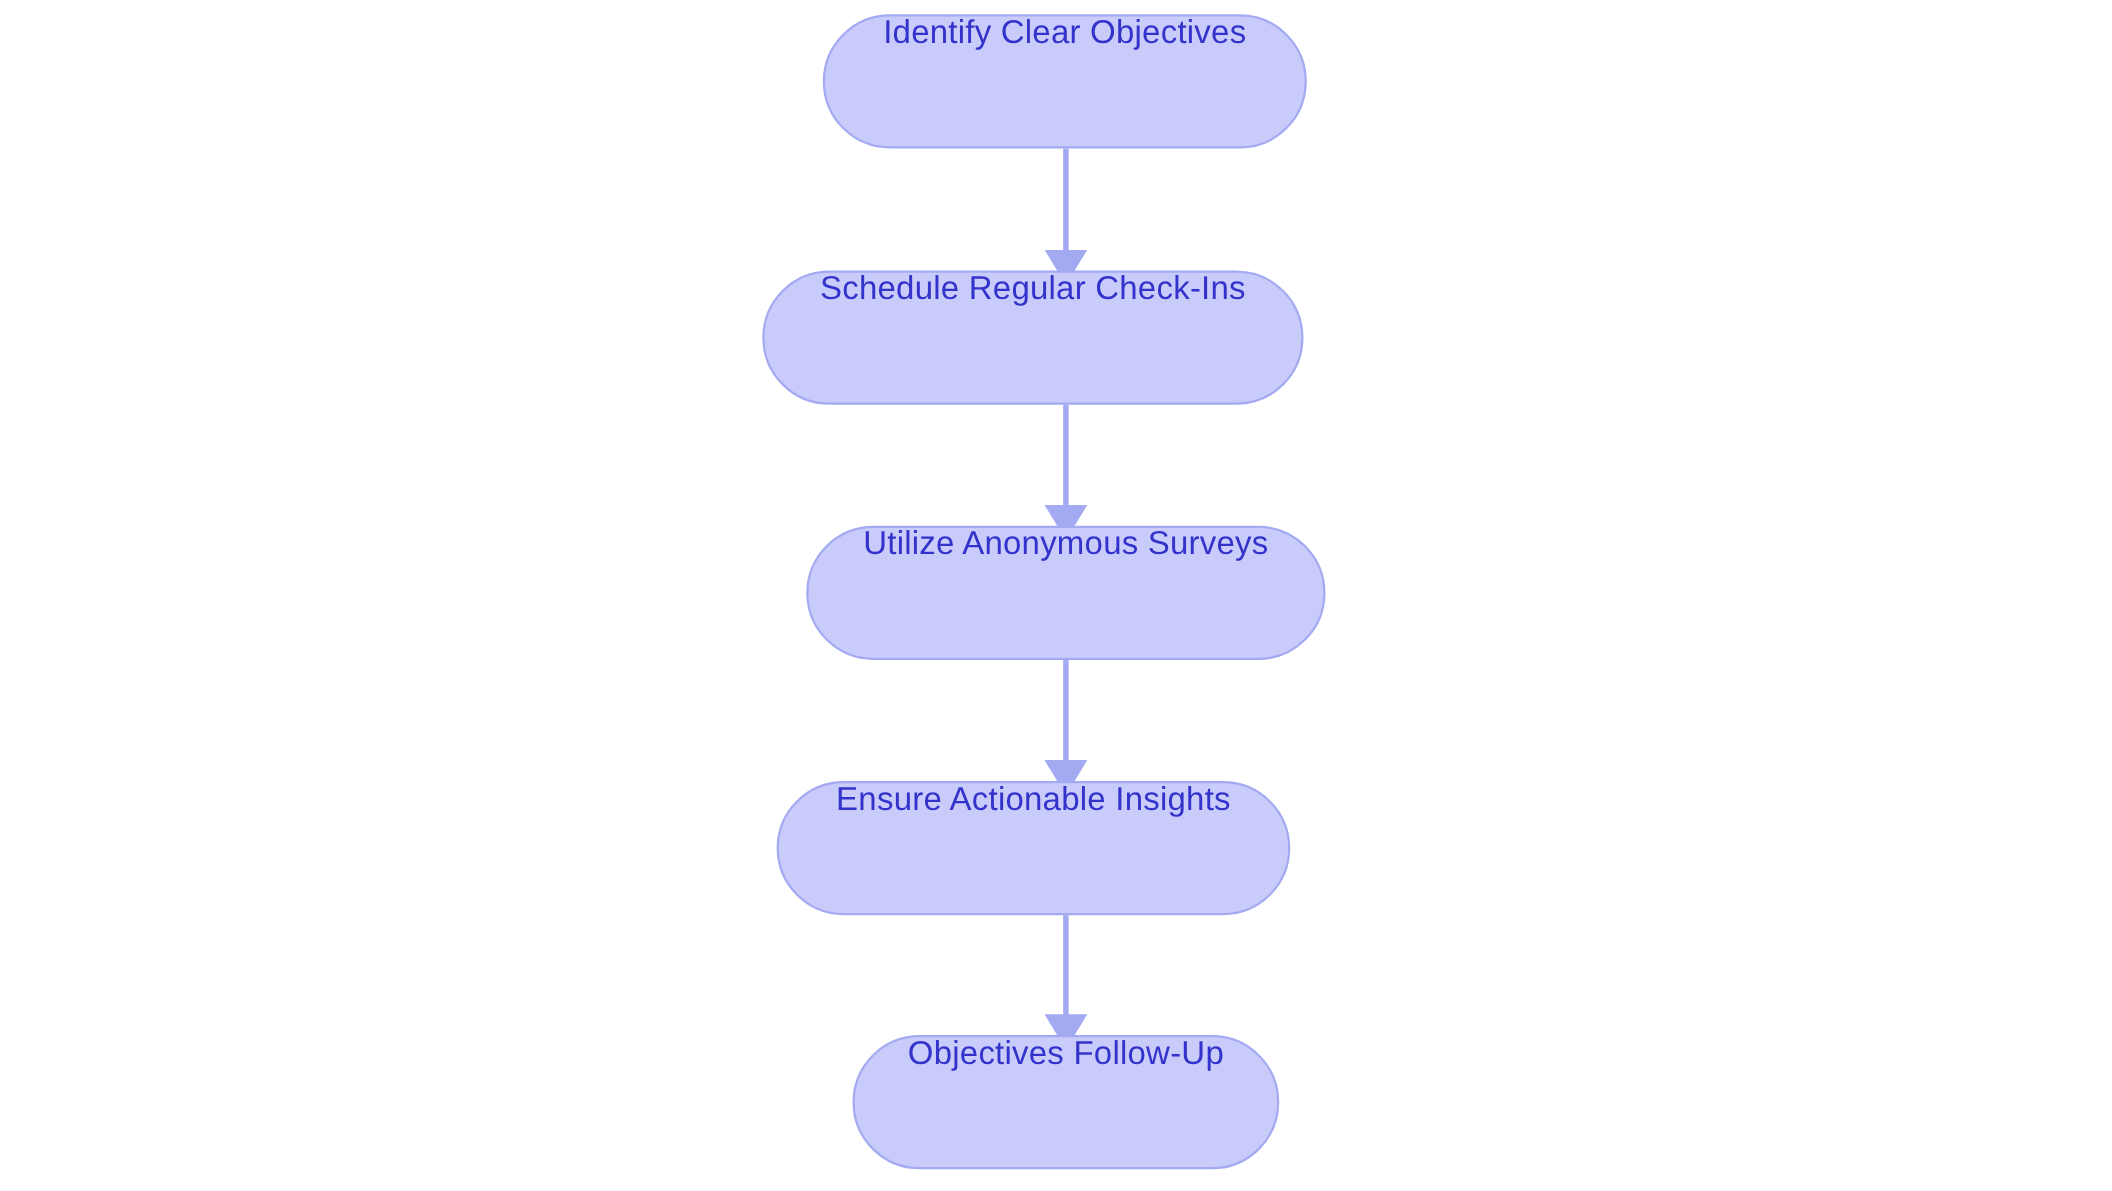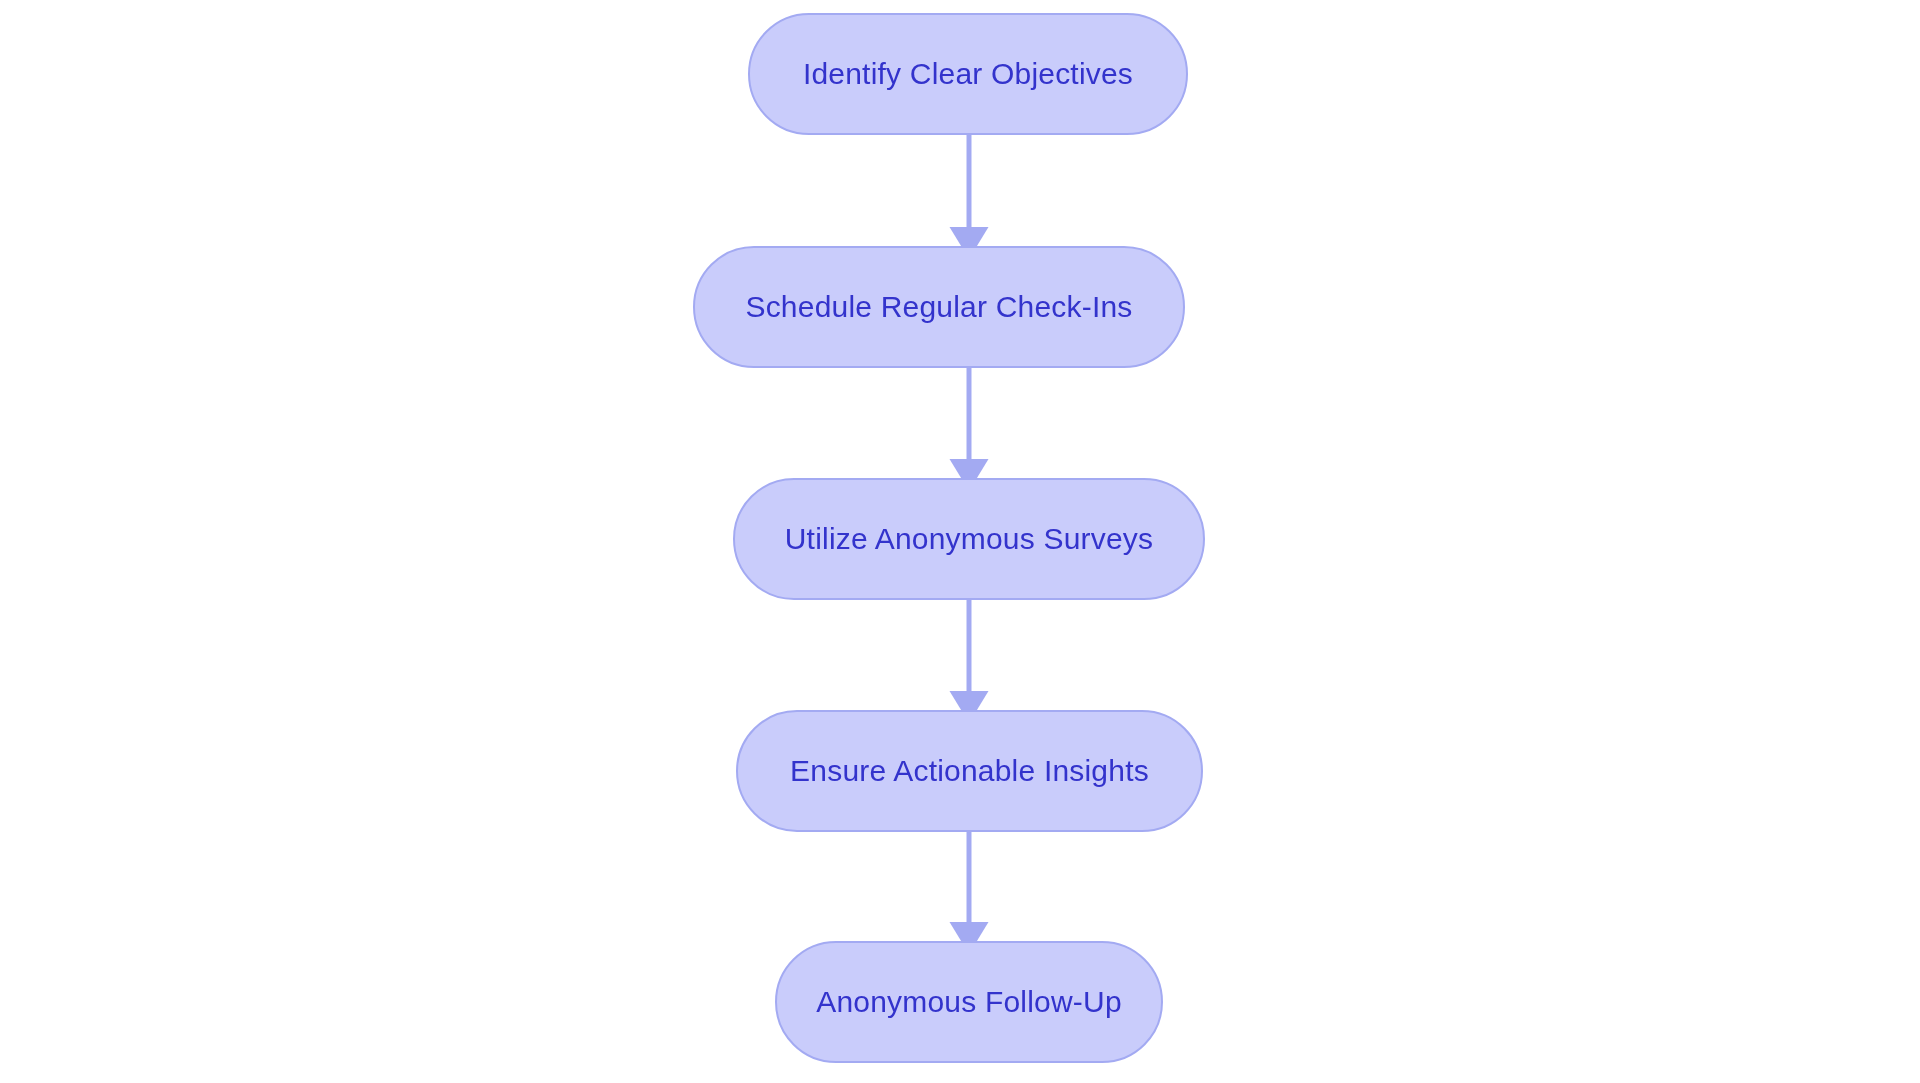--- a/index.html
+++ b/index.html
@@ -38,21 +38,21 @@
     left: 0;
     top: 0;
     width: 1920px;
     height: 1083px;
   }
 
   .flow-node {
     position: absolute;
     box-sizing: border-box;
     display: flex;
-    align-items: center;
+    align-items: flex-start;
     justify-content: center;
     background: #c9ccfb;
     border: 2px solid #a3aaf2;
     border-radius: 9999px;
     height: 122px;
   }
 
   .flow-node-label {
     font-family: "Liberation Sans", sans-serif;
     font-size: 30px;
@@ -92,22 +92,22 @@
     </div>
 
     <div class="flow-node" style="left:693px; top:246px; width:492px;">
       <span class="flow-node-label">Schedule Regular Check-Ins</span>
     </div>
 
     <div class="flow-node" style="left:733px; top:478px; width:472px;">
       <span class="flow-node-label">Utilize Anonymous Surveys</span>
     </div>
 
-    <div class="flow-node" style="left:736px; top:710px; width:467px;">
+    <div class="flow-node" style="left:706px; top:710px; width:467px;">
       <span class="flow-node-label">Ensure Actionable Insights</span>
     </div>
 
     <div class="flow-node" style="left:775px; top:941px; width:388px;">
-      <span class="flow-node-label">Anonymous Follow-Up</span>
+      <span class="flow-node-label">Objectives Follow-Up</span>
     </div>
 
   </div>
 </div>
 
 </body></html>

